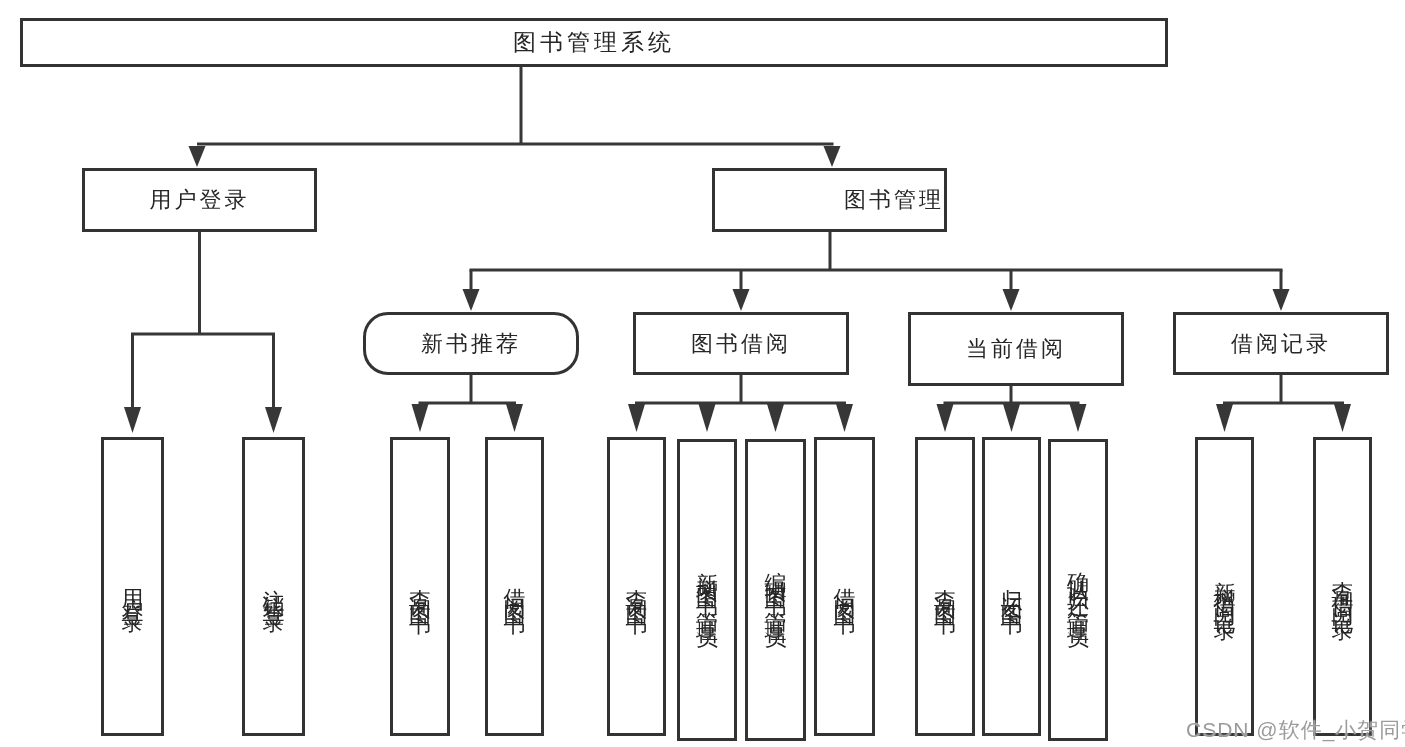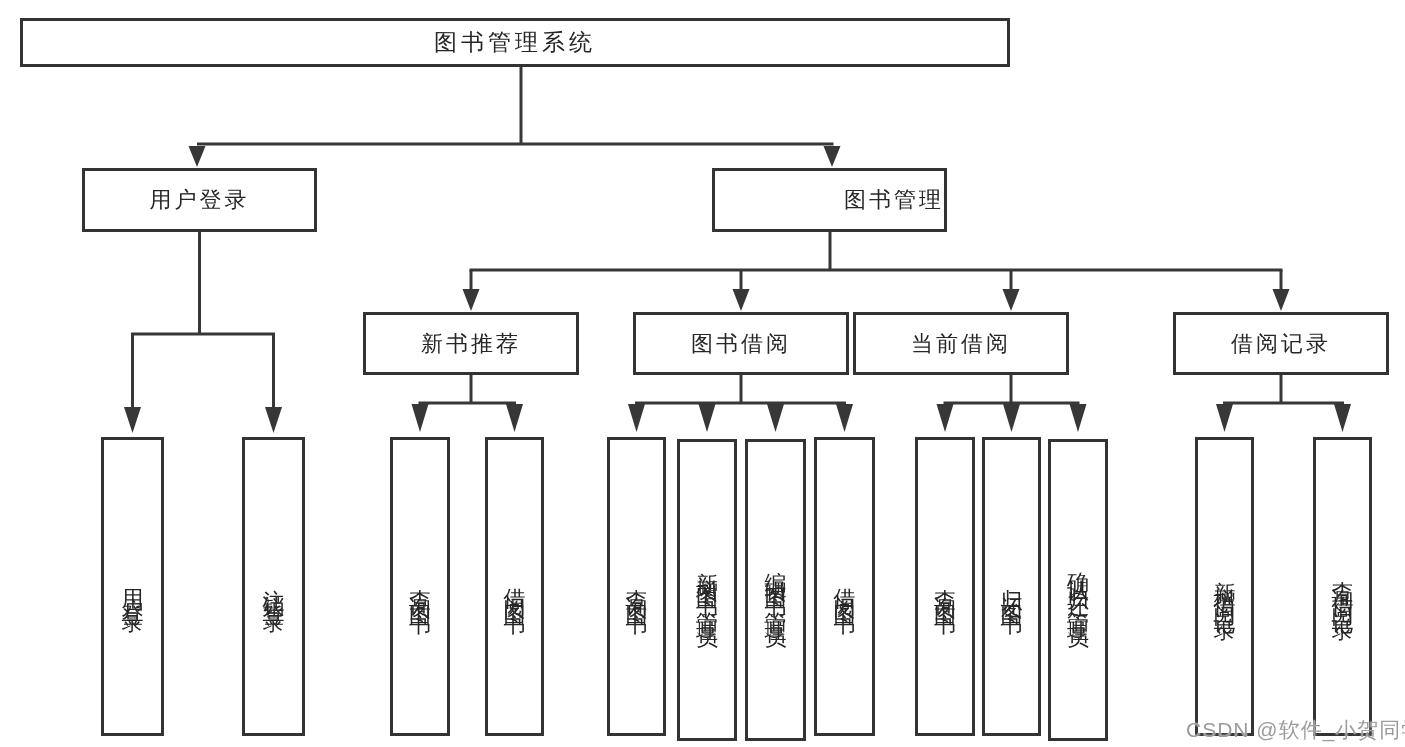--- a/index.html
+++ b/index.html
@@ -21,26 +21,26 @@
   }
   .h-label{font-size:22px;letter-spacing:3px;white-space:nowrap;}
   .root-label{font-size:23px;letter-spacing:4px;}
   .v-label{
     writing-mode:vertical-rl;
     text-orientation:mixed;
     font-size:22px;letter-spacing:8px;
     line-height:1;white-space:nowrap;
   }
   
-  .n-root{left:20px;top:18px;width:990px;height:49px;}
+  .n-root{left:20px;top:18px;width:1148px;height:49px;}
   .n-user-login{left:82px;top:168px;width:235px;height:64px;}
   .n-book-mgmt{left:712px;top:168px;width:235px;height:64px;justify-content:flex-end;}
-  .n-l3-1{left:363px;top:312px;width:216px;height:63px;}
+  .n-l3-1{left:363px;top:312px;width:216px;height:63px;border-radius:25px;}
   .n-l3-2{left:633px;top:312px;width:216px;height:63px;}
-  .n-l3-3{left:853px;top:312px;width:216px;height:63px;}
+  .n-l3-3{left:908px;top:312px;width:216px;height:74px;}
   .n-l3-4{left:1173px;top:312px;width:216px;height:63px;}
   .leaf{top:437px;height:299px;}
   .leaf.tall{top:439px;height:302px;}
   .lf-1{left:101px;width:63px;}
   .lf-2{left:242px;width:63px;}
   .lf-3{left:390px;width:60px;}
   .lf-4{left:485px;width:59px;}
   .lf-5{left:607px;width:59px;}
   .lf-6{left:677px;width:60px;}
   .lf-7{left:745px;width:61px;}

